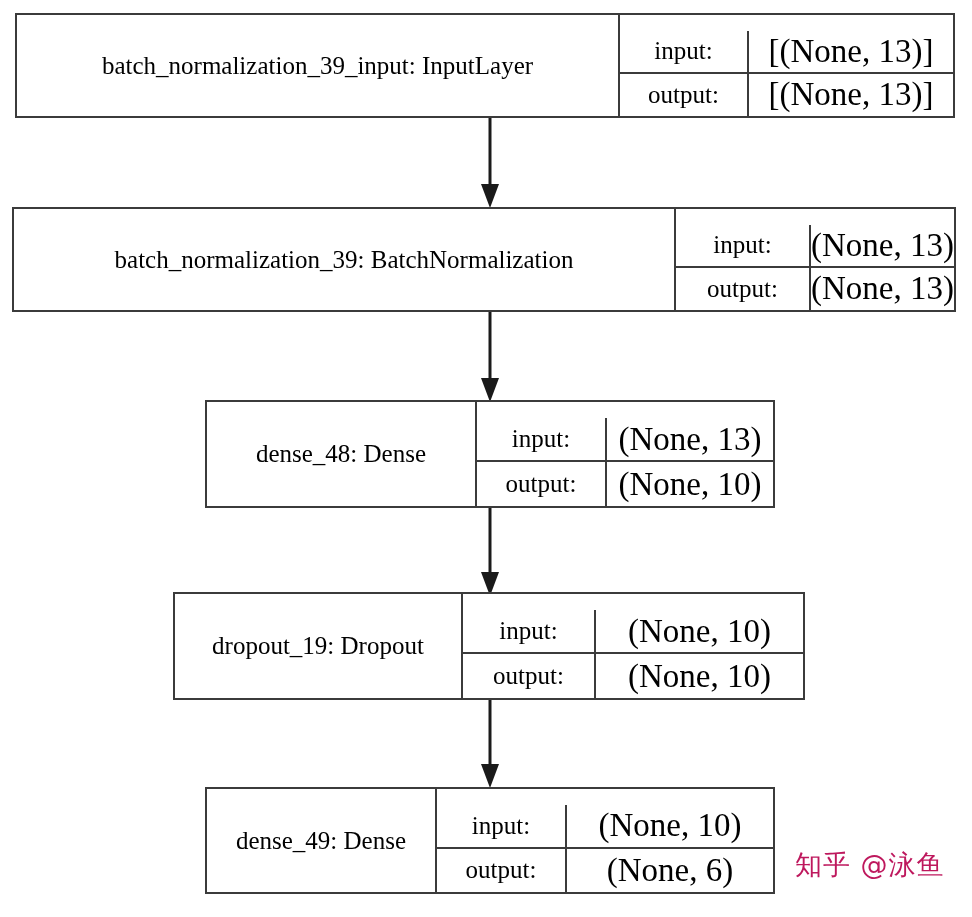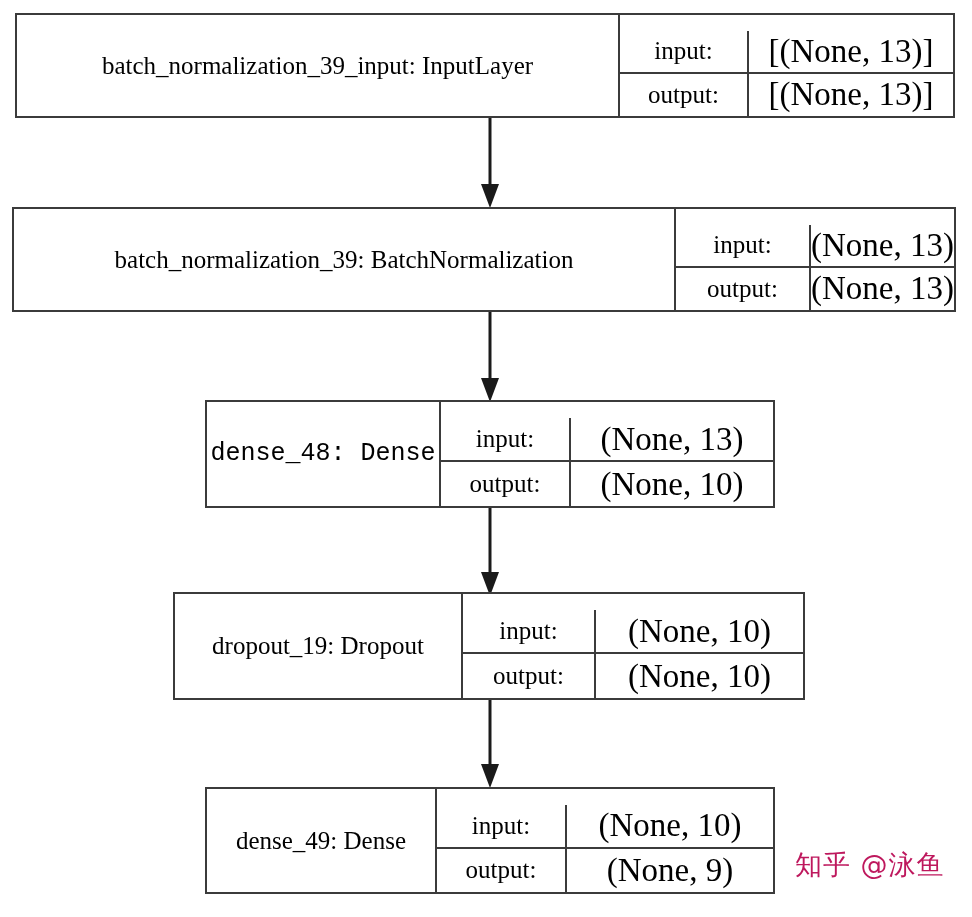--- a/index.html
+++ b/index.html
@@ -133,21 +133,21 @@
   </div>
 
   <div class="edge" style="left:475px; top:312px; width:30px; height:90px;">
     <svg width="30" height="90" viewBox="0 0 30 90">
       <line x1="15" y1="0" x2="15" y2="68" stroke="#1a1a1a" stroke-width="3"></line>
       <polygon points="6,66 24,66 15,90" fill="#1a1a1a"></polygon>
     </svg>
   </div>
 
   <div class="node" style="left:205px; top:400px; width:570px; height:108px;">
-    <div class="node-name" style="width:232px;font-family:Liberation Mono, monospace;">dense_48: Dense</div>
+    <div class="node-name" style="width:268px;">dense_48: Dense</div>
     <div class="io-table">
       <div class="io-row row-top">
         <div class="io-label" style="width:130px;">input:</div>
         <div class="io-value">(None, 13)</div>
       </div>
       <div class="io-row">
         <div class="io-label" style="width:130px;">output:</div>
         <div class="io-value">(None, 10)</div>
       </div>
     </div>
@@ -183,20 +183,20 @@
 
   <div class="node" style="left:205px; top:787px; width:570px; height:107px;">
     <div class="node-name" style="width:228px;">dense_49: Dense</div>
     <div class="io-table">
       <div class="io-row row-top">
         <div class="io-label" style="width:130px;">input:</div>
         <div class="io-value">(None, 10)</div>
       </div>
       <div class="io-row">
         <div class="io-label" style="width:130px;">output:</div>
-        <div class="io-value">(None, 9)</div>
+        <div class="io-value">(None, 6)</div>
       </div>
     </div>
   </div>
 
   <div class="watermark" style="left:795px; top:847px;">知乎 @泳鱼</div>
 
 </div>
 
 </body></html>

